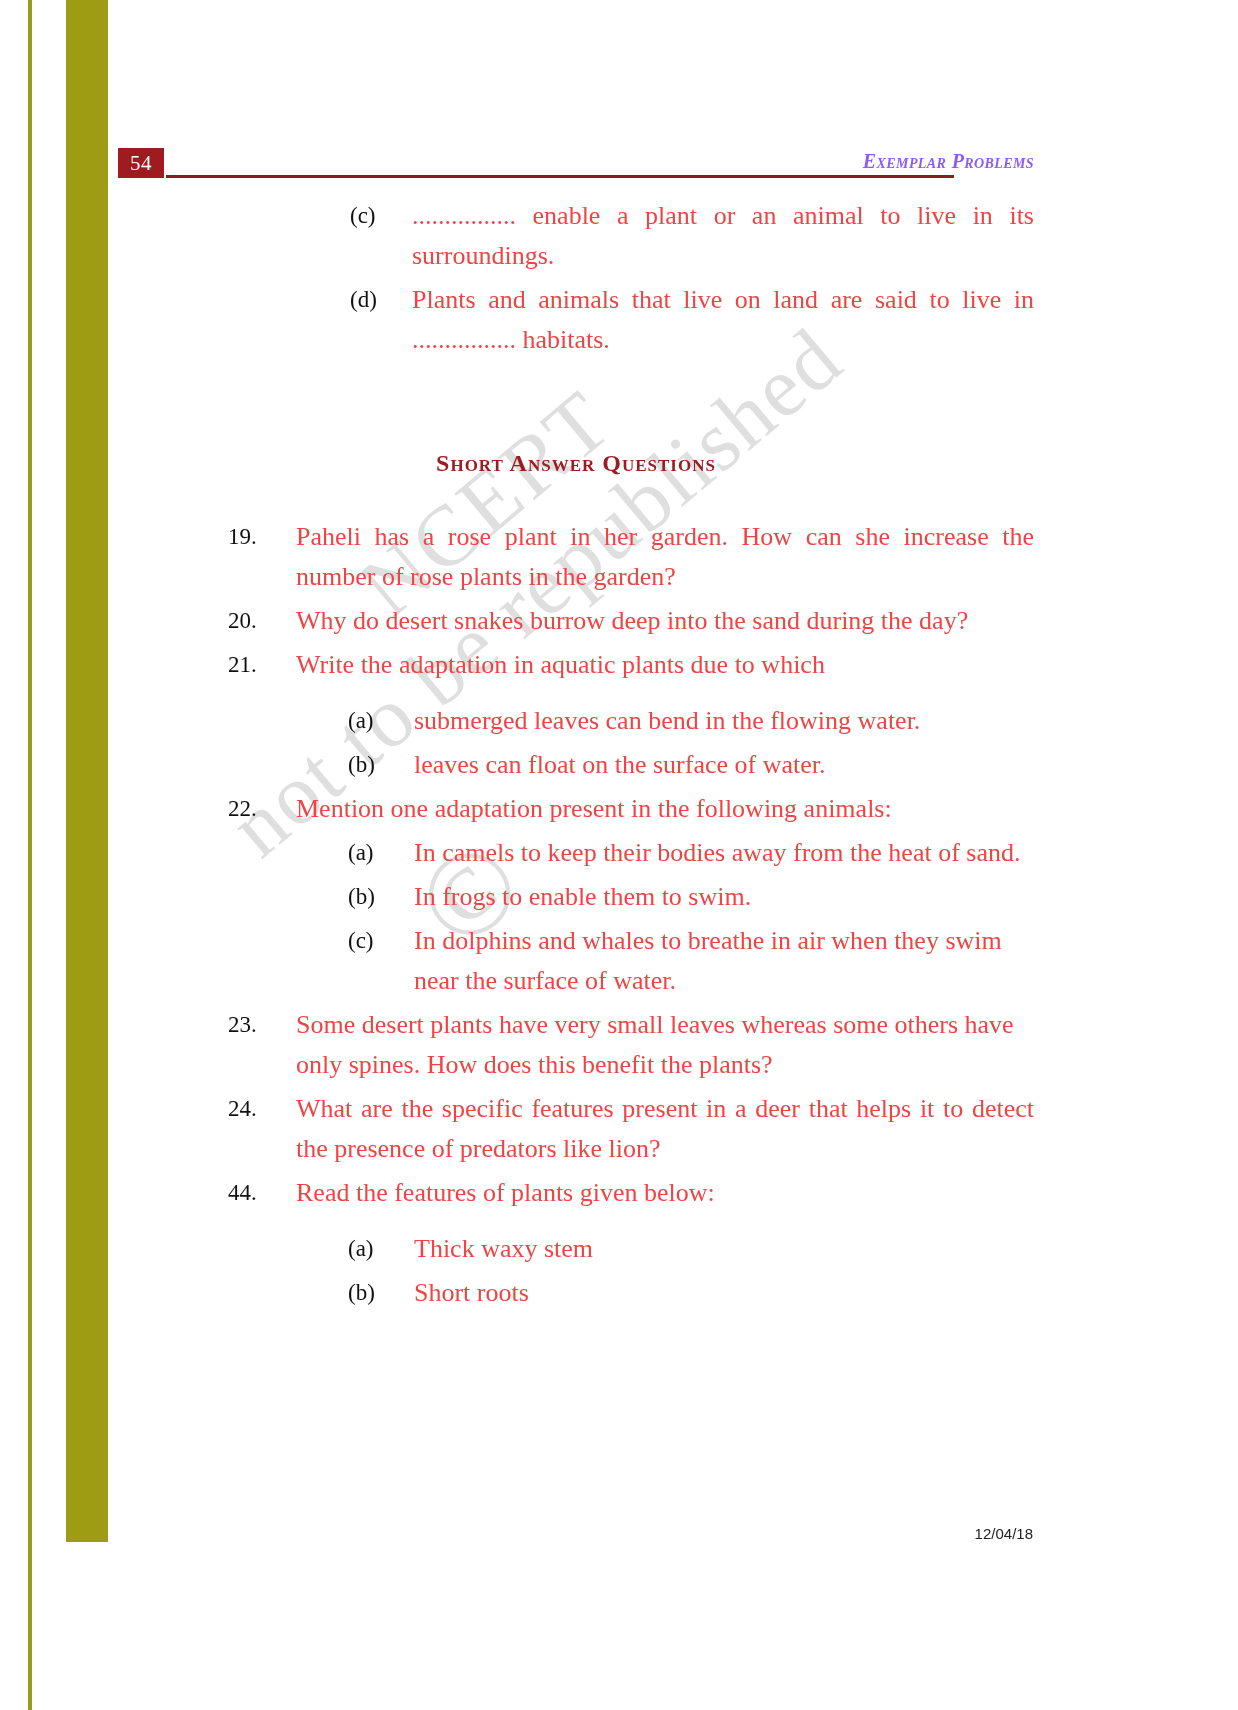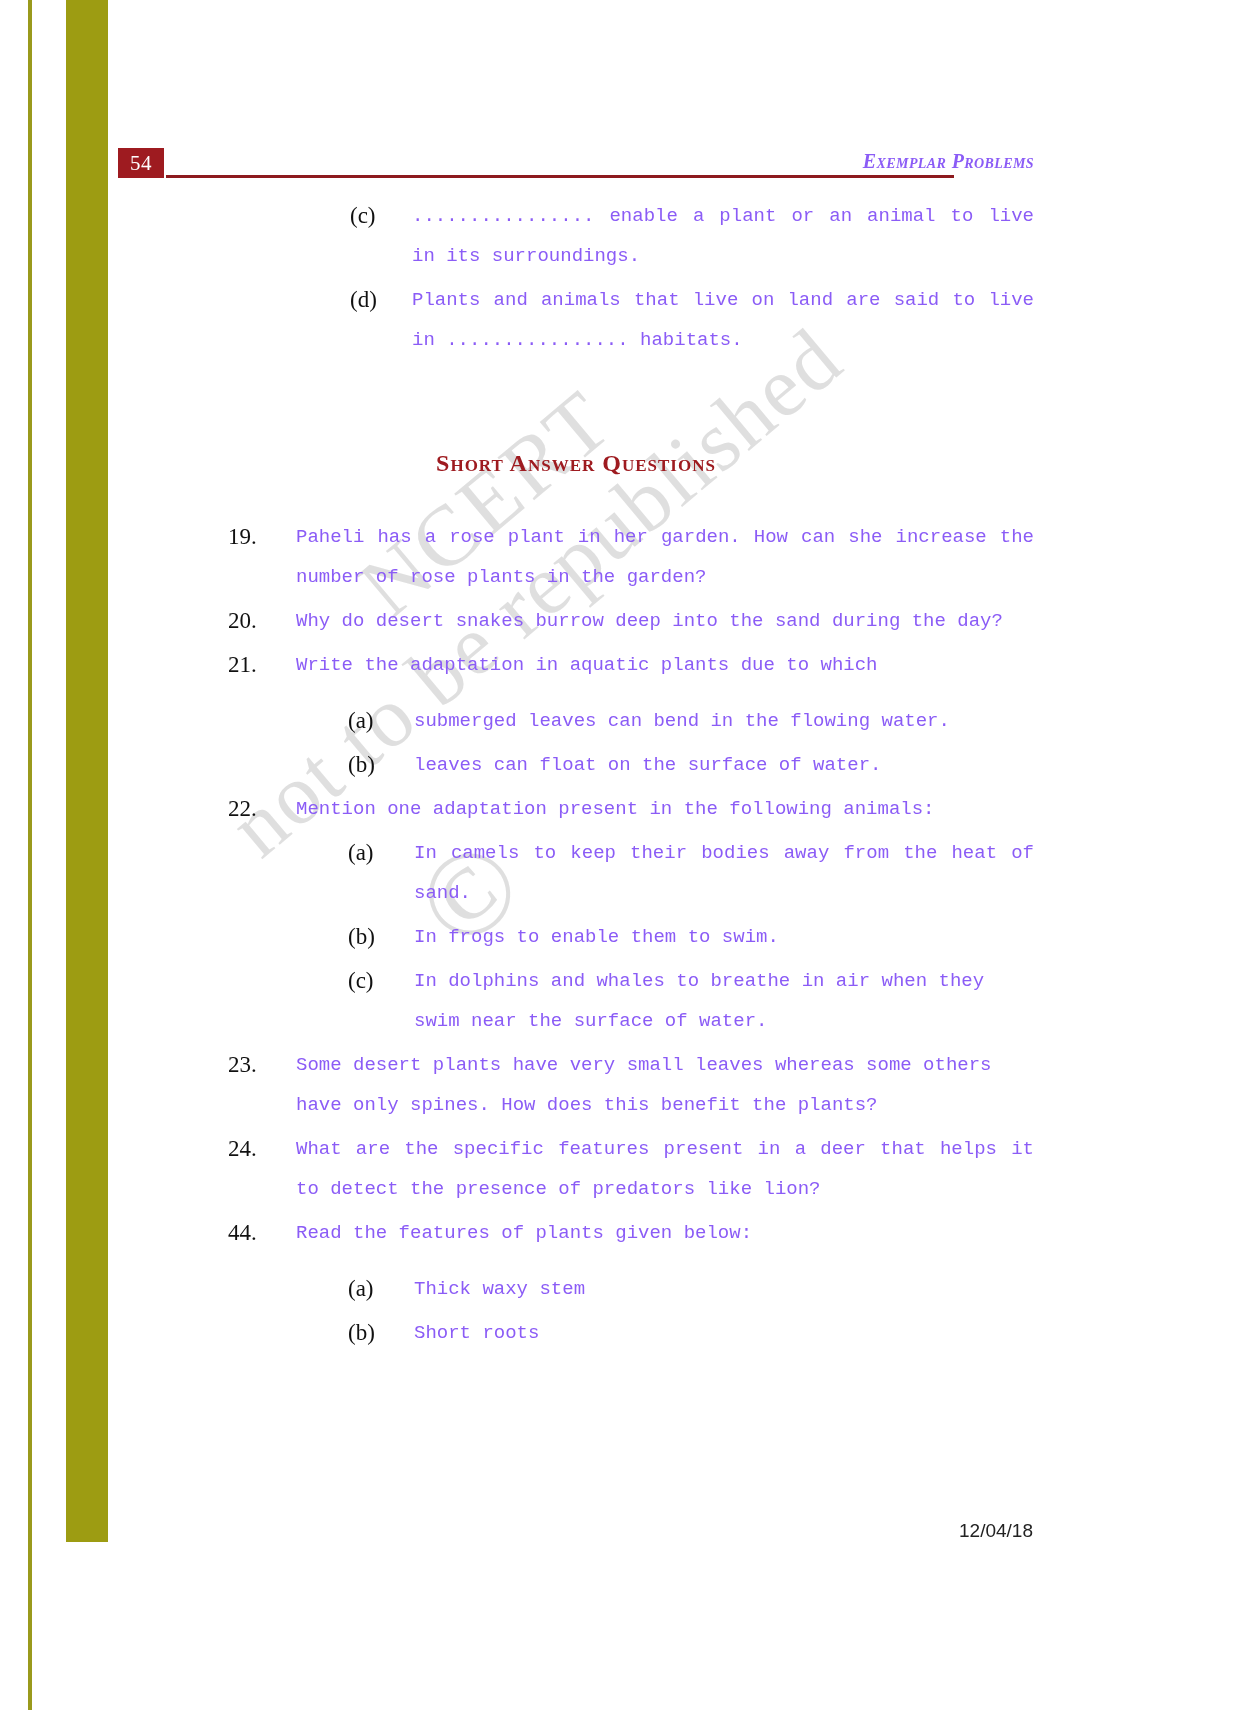--- a/index.html
+++ b/index.html
@@ -134,24 +134,23 @@
     margin-bottom: 4px;
   }
   .marker {
     flex: 0 0 auto;
     font-size: 23px;
     line-height: 40px;
     color: #111111;
   }
   .body {
     flex: 1 1 auto;
-    font-size: 19px;
+    font-size: 26px;
     line-height: 40px;
-    color: #8b5cf6;
-    font-family: Liberation Mono, monospace;
+    color: #ef4444;
   }
 
   
   .lvl-sub .marker { width: 62px; margin-left: 232px; }
   .lvl-sub .body   { text-align: justify; }
 
   
   .lvl-q .marker { width: 68px; margin-left: 110px; }
   .lvl-q .body   { text-align: left; }
   .lvl-q .body.just { text-align: justify; }
@@ -173,21 +172,21 @@
     font-size: 24px;
     letter-spacing: 1px;
     margin: 0 0 40px 0;
   }
 
   .footer-date {
     position: absolute;
     right: 205px;
     bottom: 168px;
     font-family: "Liberation Sans", sans-serif;
-    font-size: 19px;
+    font-size: 15px;
     color: #222222;
     z-index: 5;
   }
 </style>
 </head>
 <body>
 
 <div class="page">
 
   <div class="spine-thin"></div>

